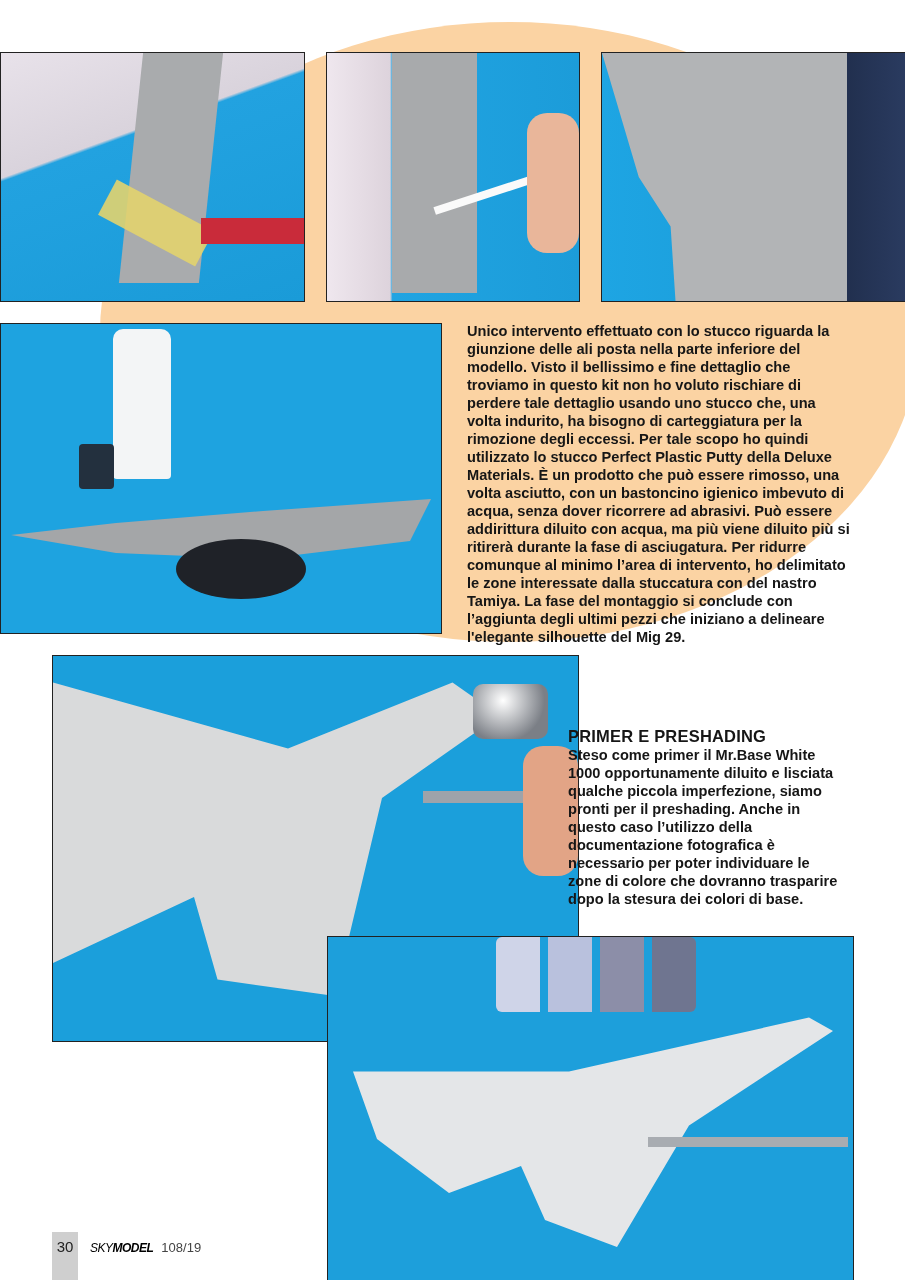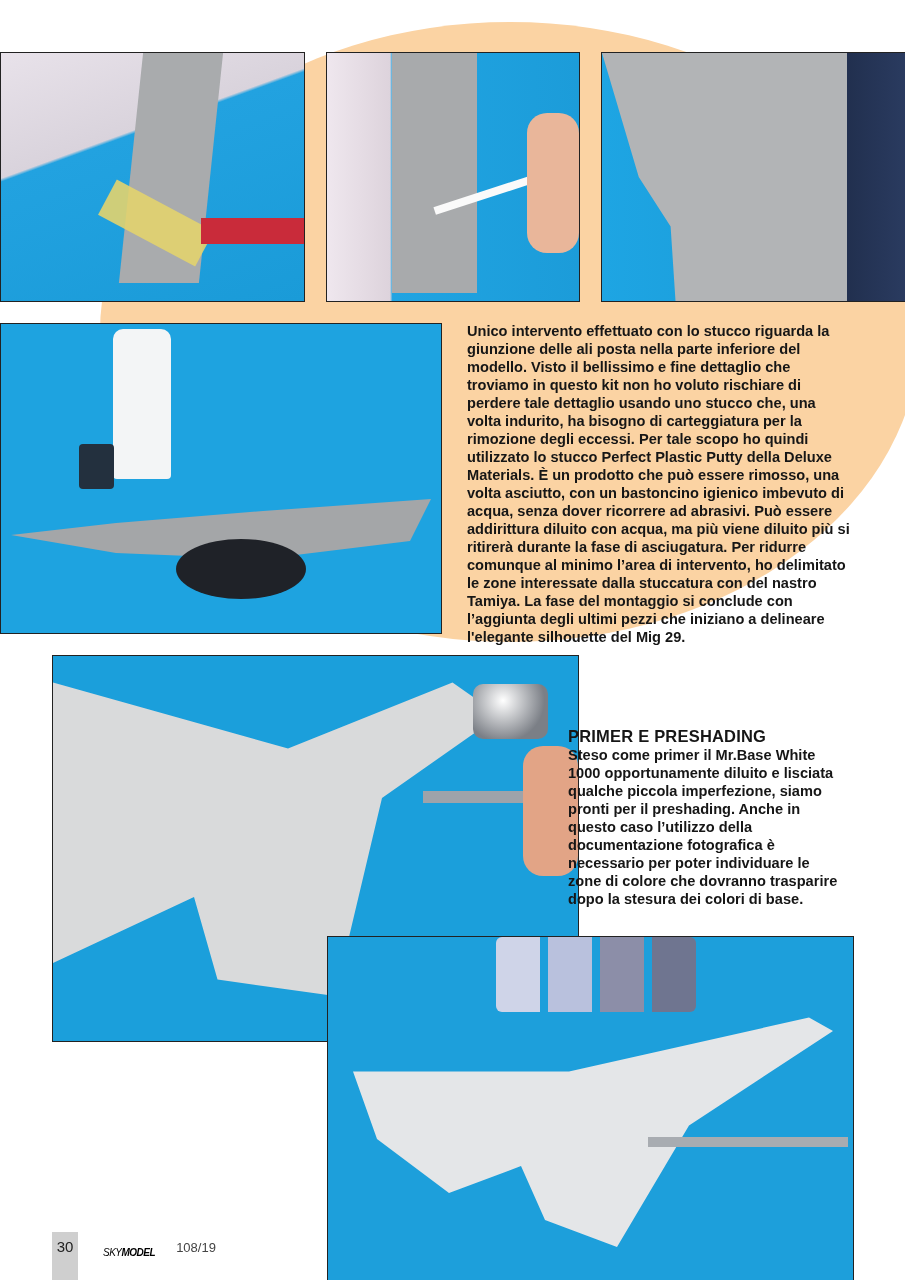--- a/index.html
+++ b/index.html
@@ -2,23 +2,23 @@
 <html><head>
 <meta charset="utf-8">
 <style>
   html,body{margin:0;padding:0;background:#ffffff;}
   body{width:905px;height:1280px;position:relative;overflow:hidden;font-family:"Liberation Sans",sans-serif;}
   .blob{position:absolute;left:100px;top:22px;width:820px;height:620px;border-radius:50%;background:#fbd3a3;z-index:0;}
   .photo{position:absolute;border:1px solid #222;overflow:hidden;z-index:2;background:#22a6e0;}
   .photo .bg{position:absolute;inset:0;}
   .caption{position:absolute;z-index:3;color:#161616;font-weight:bold;font-size:14.6px;line-height:18px;}
   .heading{font-size:16.5px;font-weight:bold;margin:0 0 1px 0;letter-spacing:0.2px;}
-  .footer{position:absolute;left:52px;top:1232px;height:48px;display:flex;align-items:flex-start;z-index:3;gap:13px;}
+  .footer{position:absolute;left:52px;top:1232px;height:48px;display:flex;align-items:flex-start;z-index:3;}
   .pageno{background:#cfcfcf;width:26px;height:48px;font-size:15px;padding-top:6px;box-sizing:border-box;text-align:center;color:#222;}
-  .brand{font-style:italic;font-weight:bold;font-size:10px;margin-left:12px;margin-top:15px;letter-spacing:-0.5px;}
+  .brand{font-style:italic;font-weight:bold;font-size:12px;margin-left:12px;margin-top:9px;letter-spacing:-0.5px;}
   .issue{font-size:13px;color:#444;margin-left:8px;margin-top:8px;}
 </style>
 </head>
 <body>
 
 <div class="blob"></div>
 
 <div class="photo" style="left:0;top:52px;width:303px;height:248px;">
   <div class="bg" style="background:linear-gradient(160deg,#e8e2ea 0%,#d9d3dc 35%,#22a2e0 36%,#1a9bd8 100%);"></div>
   <div style="position:absolute;left:130px;top:0;width:80px;height:230px;background:#a9abad;transform:skewX(-6deg);"></div>

